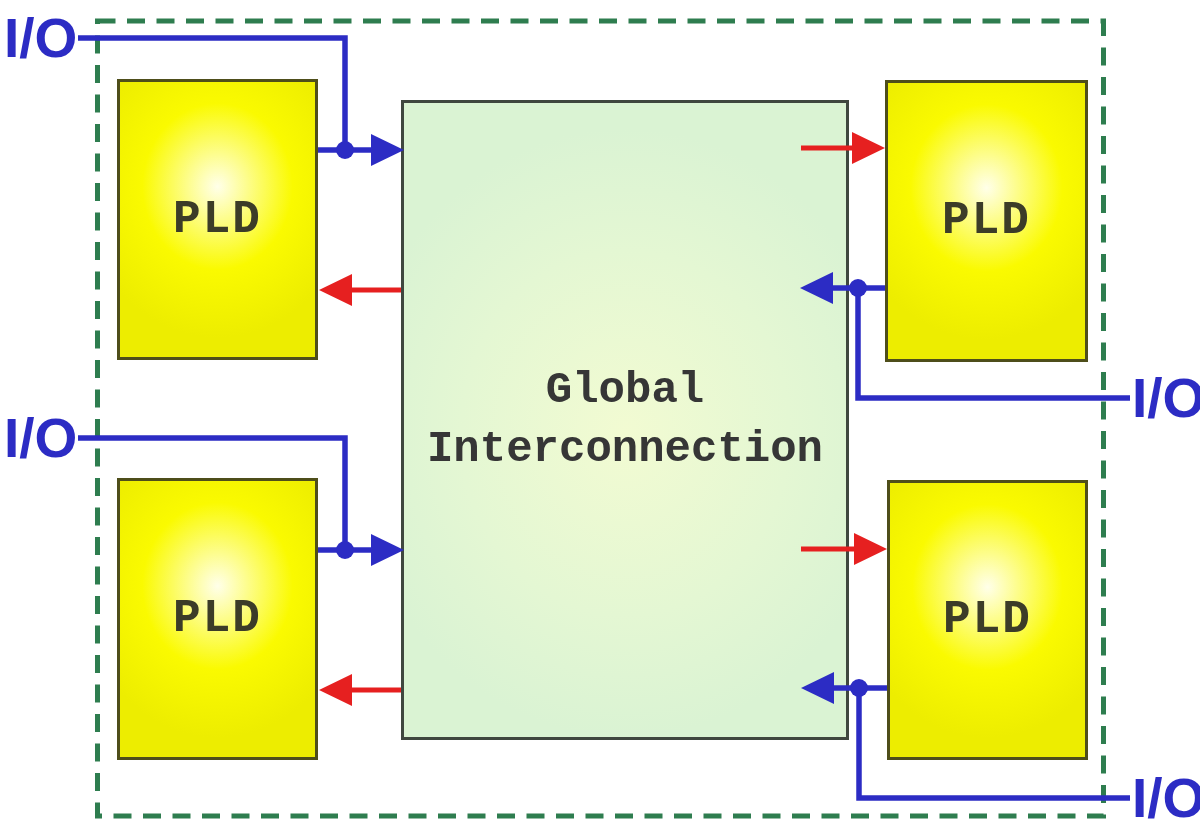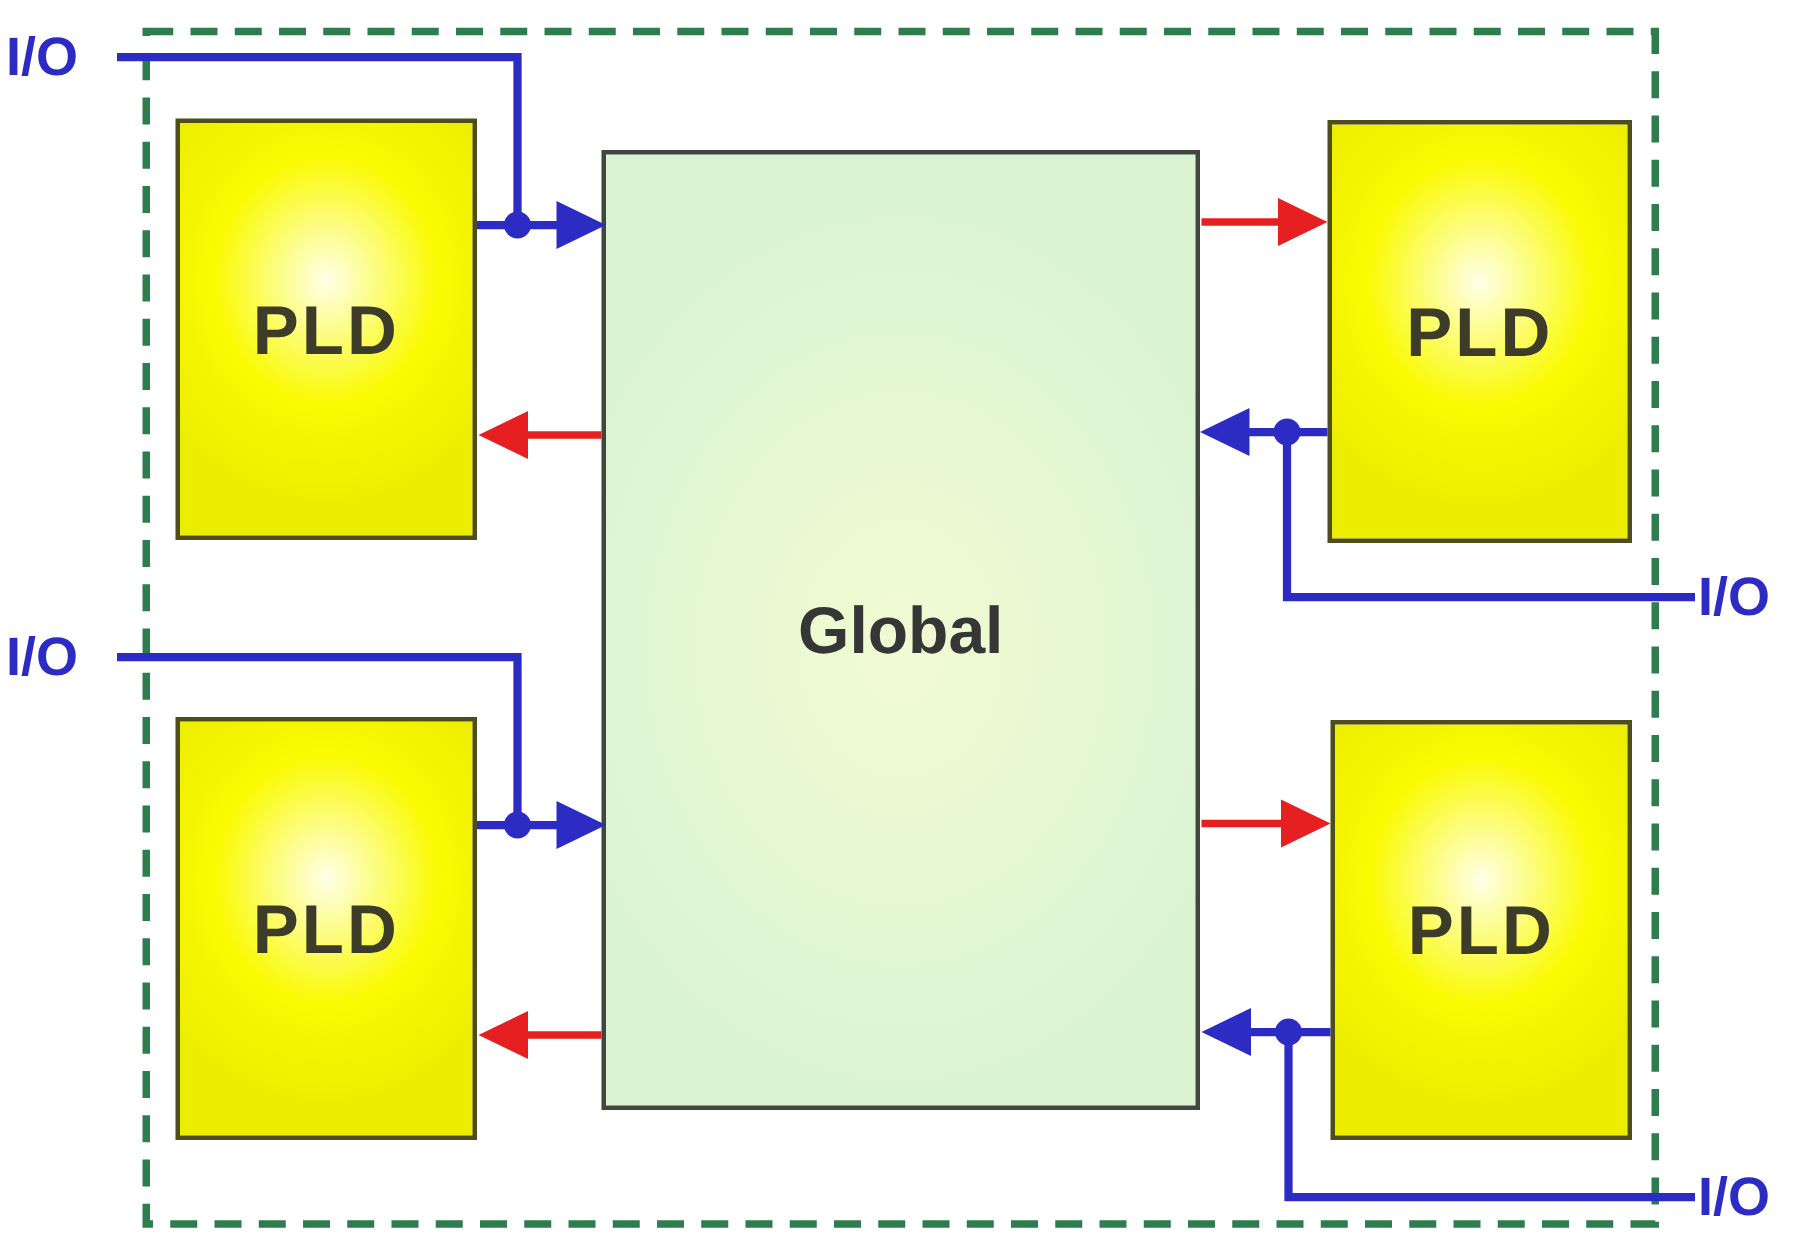--- a/index.html
+++ b/index.html
@@ -11,46 +11,47 @@
     font-family: "Liberation Sans", sans-serif;
     overflow: hidden;
   }
   .block {
     position: absolute;
     box-sizing: border-box;
     display: flex;
     align-items: center;
     justify-content: center;
     text-align: center;
+    font-family: Liberation Mono, monospace;
   }
   .pld {
     border: 3px solid #4e4e1a;
     background: radial-gradient(ellipse 70% 55% at 50% 38%, #ffffe9 0%, #fafa00 55%, #eded00 100%);
     font-size: 46px;
     font-weight: bold;
     color: #3c3c28;
     letter-spacing: 2px;
   }
   #pld-tl { left: 117px; top:  79px; width: 201px; height: 281px; }
   #pld-tr { left: 885px; top:  80px; width: 203px; height: 282px; }
   #pld-bl { left: 117px; top: 478px; width: 201px; height: 282px; }
   #pld-br { left: 887px; top: 480px; width: 201px; height: 280px; }
   #matrix {
-    left: 401px; top: 100px; width: 399px; height: 640px;
+    left: 401px; top: 100px; width: 448px; height: 640px;
     border: 3px solid #3f473f;
     background: radial-gradient(ellipse 62% 48% at 50% 52%, #f2fbd2 0%, #e4f7d3 60%, #daf3d3 100%);
     flex-direction: column;
     font-size: 44px;
     font-weight: bold;
     color: #363636;
     line-height: 59px;
   }
   .io {
     position: absolute;
-    font-size: 36px;
+    font-size: 55px;
     font-weight: bold;
     color: #2c2cc4;
     line-height: 46px;
     white-space: nowrap;
   }
   #io-tl { left: 4px;    top: 15px;  }
   #io-bl { left: 4px;    top: 415px; }
   #io-tr { left: 1132px; top: 375px; }
   #io-br { left: 1132px; top: 775px; }
   svg.overlay {
@@ -73,20 +74,21 @@
   </div>
   <div class="block pld" id="pld-bl">
     <span>PLD</span>
   </div>
   <div class="block pld" id="pld-br">
     <span>PLD</span>
   </div>
 
   <div class="block" id="matrix">
     <span>Global</span>
+    <span>Interconnection</span>
   </div>
 
   <div class="io" id="io-tl">I/O</div>
   <div class="io" id="io-bl">I/O</div>
   <div class="io" id="io-tr">I/O</div>
   <div class="io" id="io-br">I/O</div>
 
   <svg class="overlay" viewBox="0 0 1200 830" xmlns="http://www.w3.org/2000/svg">
 
     <rect x="97.5" y="21" width="1006" height="795" fill="none" stroke="#2e7d4f" stroke-width="5" stroke-dasharray="18 11.5"></rect>

